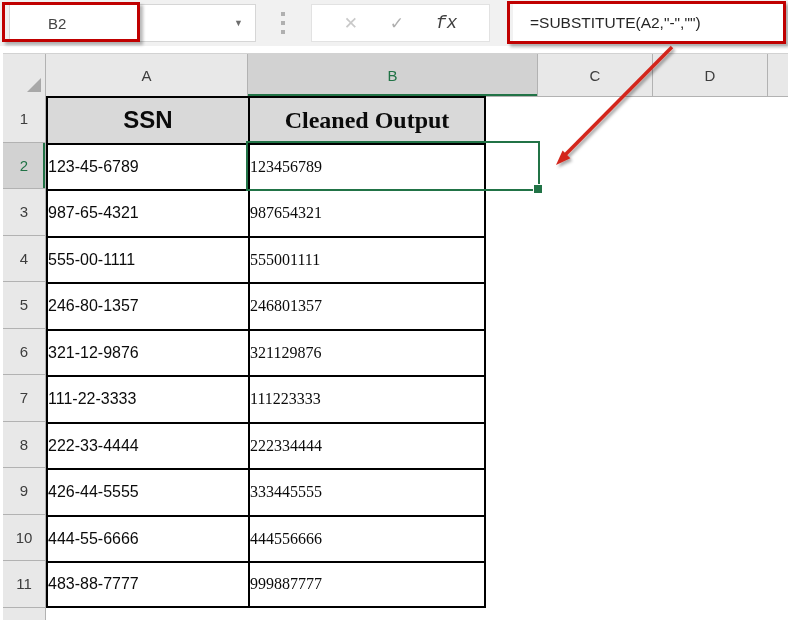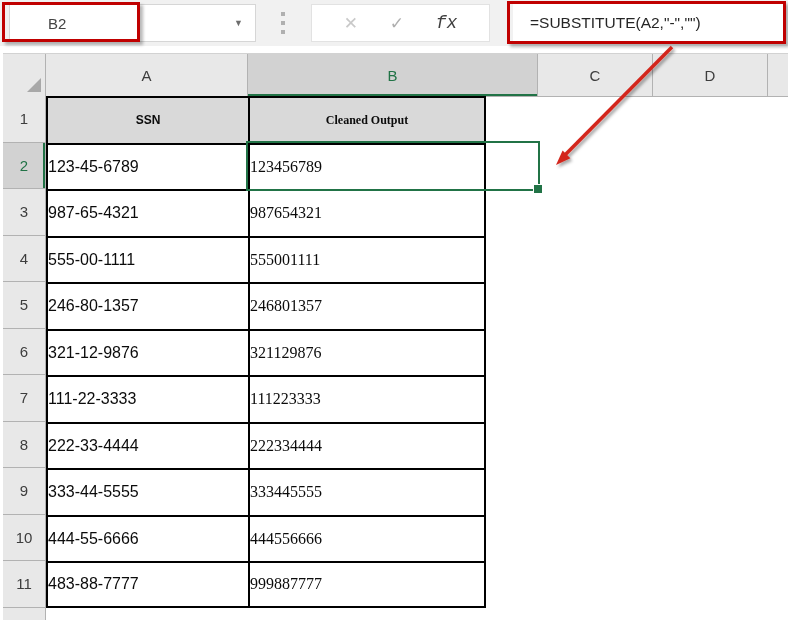--- a/index.html
+++ b/index.html
@@ -53,21 +53,21 @@
   .row{display:flex;height:46.5px;box-sizing:border-box;}
   .rownum{width:43px;box-sizing:border-box;background:#E8E8E8;
           border-right:1px solid #B2B2B2;border-bottom:1px solid #B2B2B2;
           display:flex;align-items:center;justify-content:center;font-size:15px;color:#3d3d3d;}
   .selrow{background:#D2D2D2;color:#217346;box-shadow:inset -2px 0 0 #217346;}
   .cell{box-sizing:border-box;background:#fff;display:flex;align-items:center;
         padding-left:0;font-size:16px;color:#0b0b0b;
         border-left:2px solid #000;border-top:2px solid #000;}
   .cellA{width:202px;} .cellB{width:238px;border-right:2px solid #000;font-family:Liberation Serif, serif;}
   .row:last-child .cell{border-bottom:2px solid #000;}
-  .hdr .cell{background:#D9D9D9;font-weight:bold;justify-content:center;padding-left:0;font-size:12px;}
+  .hdr .cell{background:#D9D9D9;font-weight:bold;justify-content:center;padding-left:0;font-size:24px;}
   .row12{position:absolute;left:3px;top:561.5px;height:13px;display:flex;}
   .r12num{width:43px;background:#E8E8E8;border-right:1px solid #B2B2B2;box-sizing:border-box;}
   
   .sel{position:absolute;left:246px;top:94.5px;width:294px;height:50.5px;
        border:2.5px solid #217346;box-sizing:border-box;z-index:20;pointer-events:none;}
   .handle{position:absolute;right:-5px;bottom:-5px;width:8px;height:8px;
           background:#217346;border:1.5px solid #fff;}
   
   .arrow{position:absolute;left:0;top:0;z-index:40;pointer-events:none;}
 </style>
@@ -143,21 +143,21 @@
         <div class="cell cellA">111-22-3333</div>
         <div class="cell cellB">111223333</div>
       </div>
       <div class="row">
         <div class="rownum">8</div>
         <div class="cell cellA">222-33-4444</div>
         <div class="cell cellB">222334444</div>
       </div>
       <div class="row">
         <div class="rownum">9</div>
-        <div class="cell cellA">333-44-5555</div>
+        <div class="cell cellA">426-44-5555</div>
         <div class="cell cellB">333445555</div>
       </div>
       <div class="row">
         <div class="rownum">10</div>
         <div class="cell cellA">444-55-6666</div>
         <div class="cell cellB">444556666</div>
       </div>
       <div class="row">
         <div class="rownum">11</div>
         <div class="cell cellA">483-88-7777</div>

